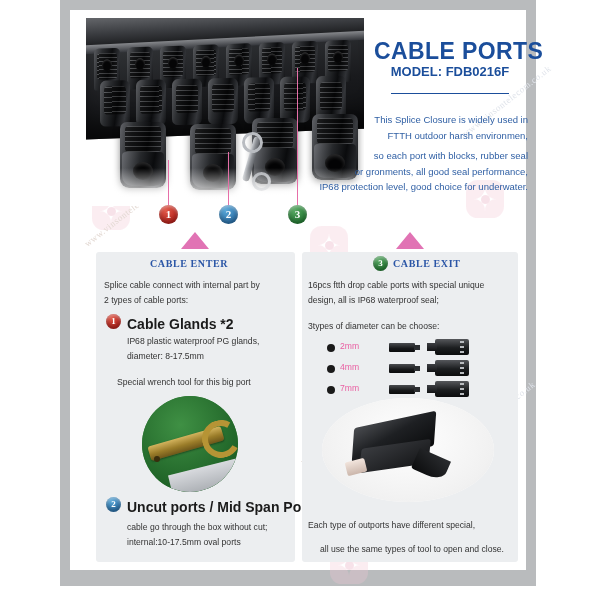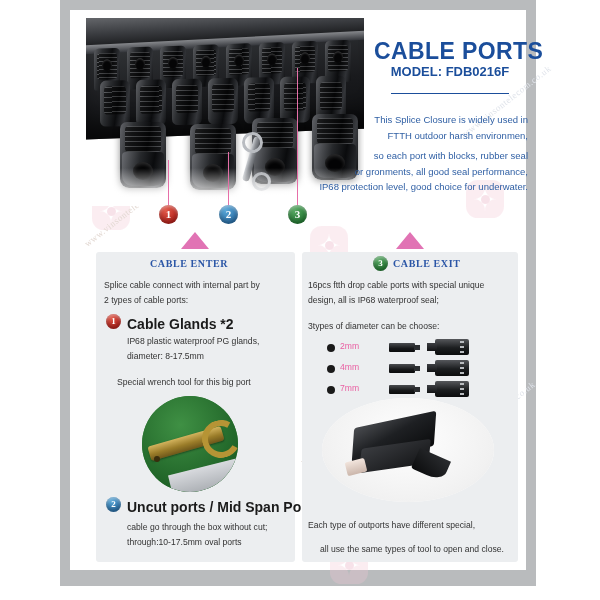--- a/index.html
+++ b/index.html
@@ -560,21 +560,21 @@
   <div class="felt"></div>
   <div class="tool"></div>
   <div class="jaw"></div>
   <div class="hole"></div>
   <div class="strip"></div>
 </div>
 
 <div class="marker m-blue" style="left:106px;top:497px;width:15px;height:15px;line-height:15px;font-size:9px;">2</div>
 <div class="item-title" style="left:127px;top:499px;">Uncut ports / Mid Span Port</div>
 <div class="body-text" style="left:127px;top:520px;">cable go through the box without cut;</div>
-<div class="body-text" style="left:127px;top:535px;">through:10-17.5mm oval ports</div>
+<div class="body-text" style="left:127px;top:535px;">internal:10-17.5mm oval ports</div>
 
 <div class="arrow-up" style="left:396px;top:232px;"></div>
 <div class="panel" id="panel-right"></div>
 
 <div class="marker m-green" style="left:373px;top:256px;width:15px;height:15px;line-height:15px;font-size:9px;">3</div>
 <div class="panel-title" style="left:393px;top:258px;">CABLE EXIT</div>
 
 <div class="body-text" style="left:308px;top:278px;">16pcs ftth drop cable ports with special unique</div>
 <div class="body-text" style="left:308px;top:293px;">design, all is IP68 waterproof seal;</div>
 <div class="body-text" style="left:308px;top:319px;">3types of diameter can be choose:</div>

